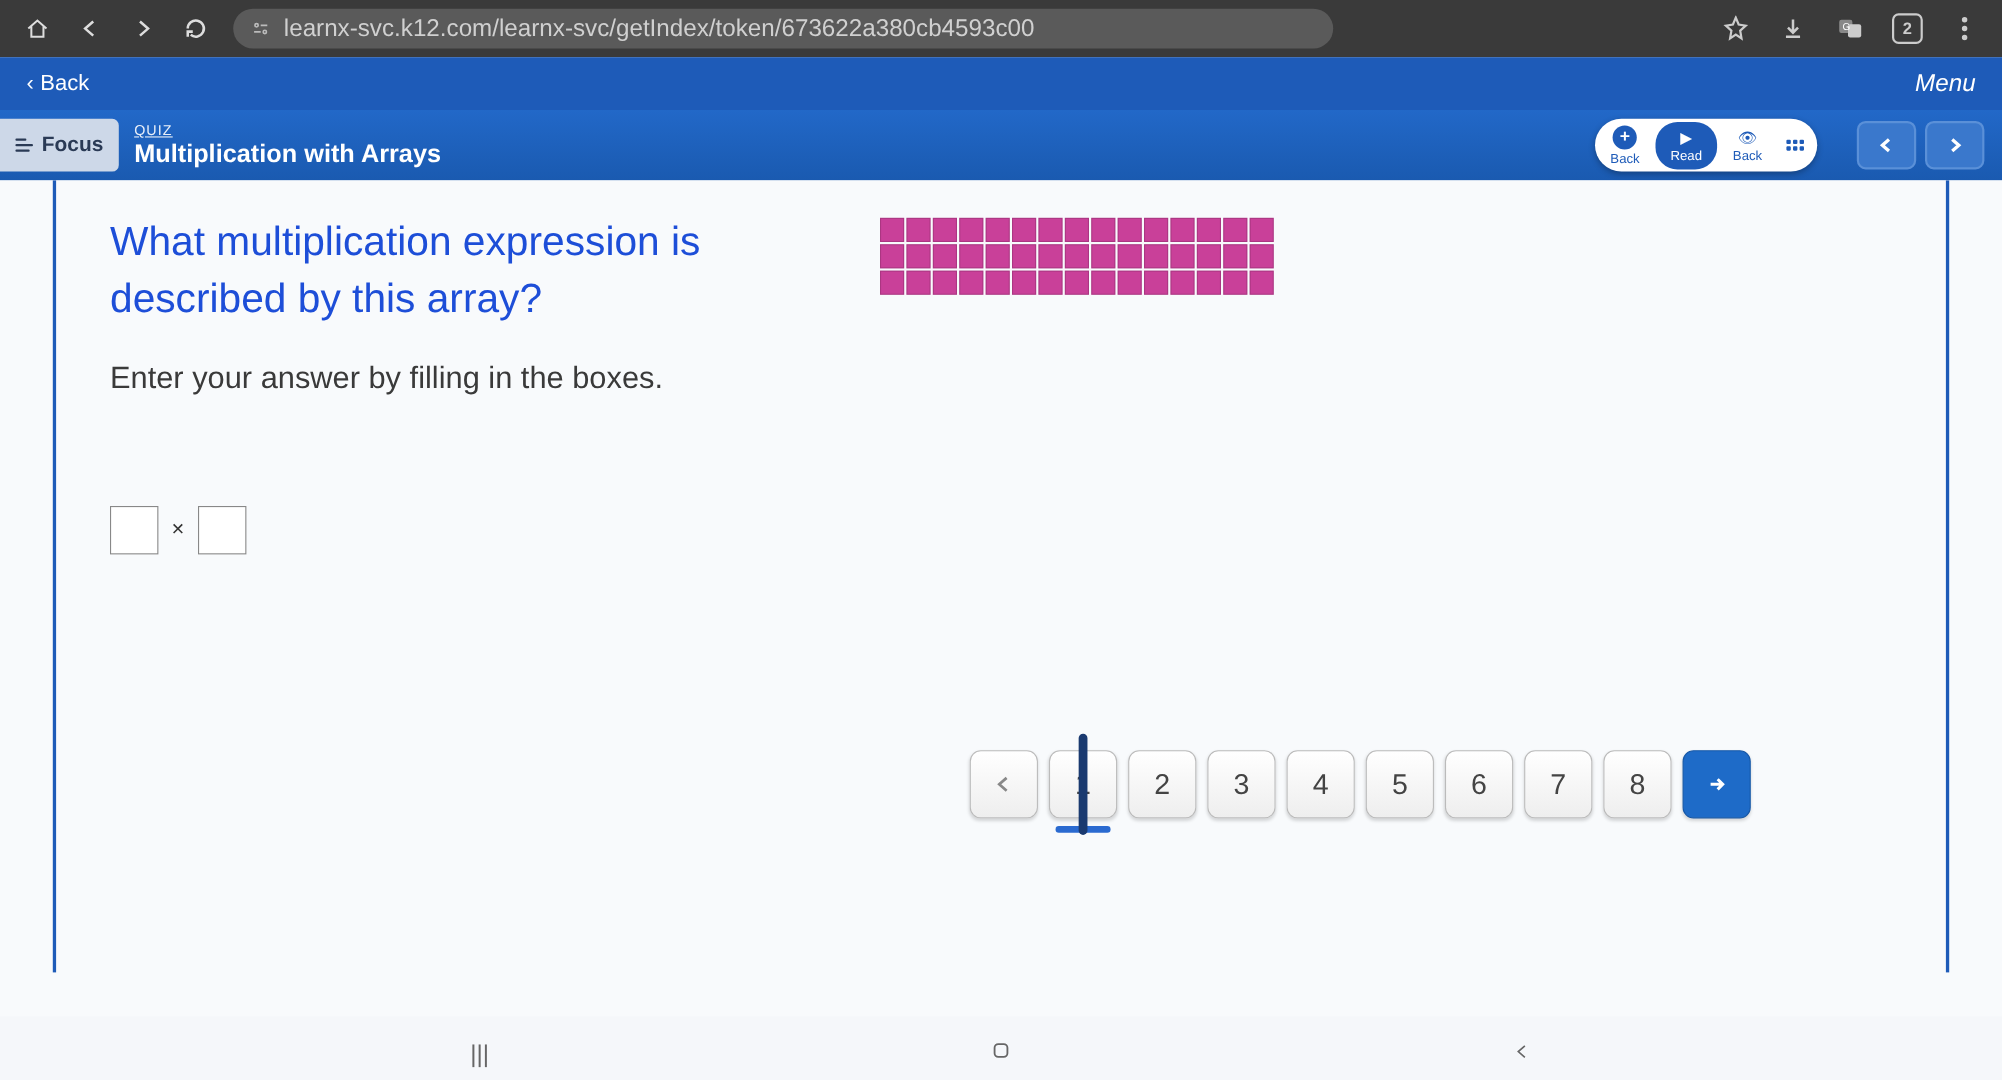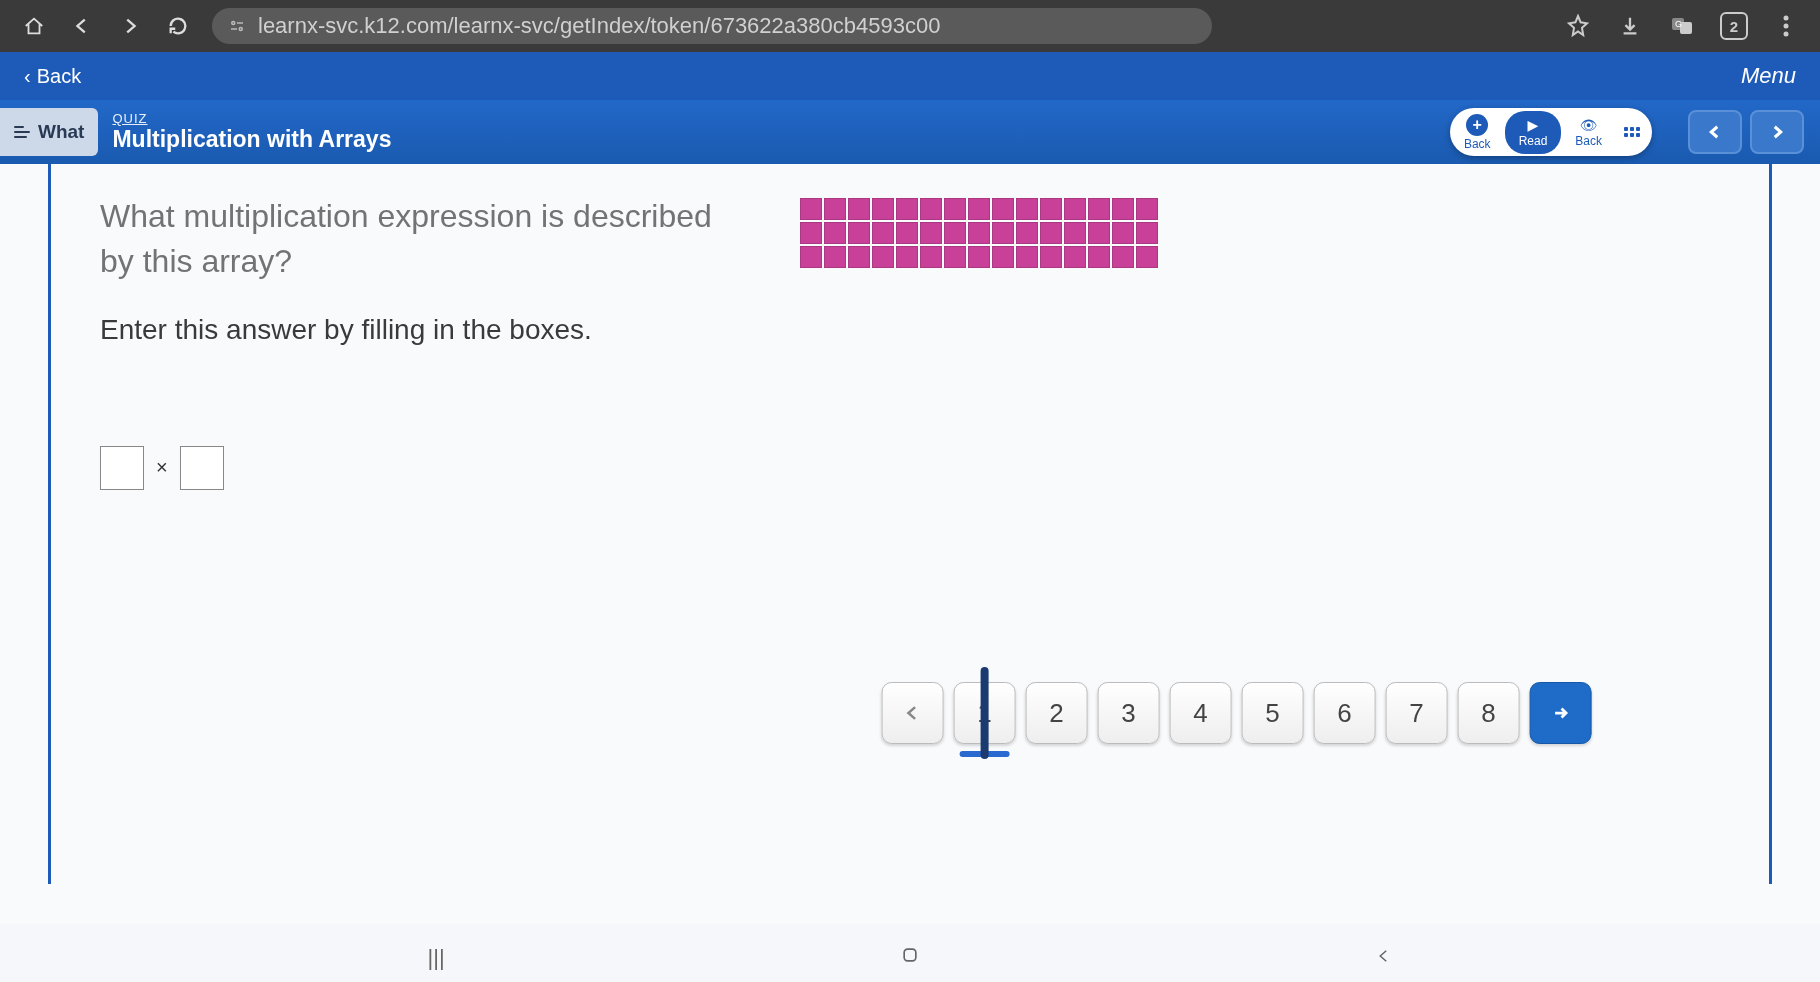--- a/index.html
+++ b/index.html
@@ -38,21 +38,21 @@
 .grid-dots span { width: 4px; height: 4px; background: #1e5bb8; border-radius: 1px; }
 
 .nav-arrows { display: flex; gap: 8px; margin-left: 36px; }
 .nav-arrow-btn { width: 54px; height: 44px; background: #3a78cc; border: 2px solid #5a90d8; border-radius: 8px; display: flex; align-items: center; justify-content: center; color: white; cursor: pointer; }
 
 .content-area { padding: 30px 50px 30px 100px; position: relative; height: 760px; background: #f8fafc; }
 .left-border { position: absolute; left: 48px; top: 0; bottom: 40px; width: 3px; background: #1e5bb8; }
 .right-border { position: absolute; right: 48px; top: 0; bottom: 40px; width: 3px; background: #1e5bb8; }
 
 .question-row { display: flex; gap: 60px; margin-bottom: 30px; }
-.question-text { font-size: 32px; color: #737373; max-width: 640px; line-height: 1.4; }
+.question-text { font-size: 37px; color: #1d4ed8; max-width: 640px; line-height: 1.4; }
 .instruction-text { font-size: 28px; color: #3a3a3a; margin-top: 30px; }
 
 .array-grid { display: grid; grid-template-columns: repeat(15, 22px); grid-template-rows: repeat(3, 22px); gap: 2px; margin-top: 4px; }
 .array-cell { background: #c94099; border: 1px solid rgba(0,0,0,0.15); }
 
 .answer-row { display: flex; align-items: center; gap: 12px; margin-top: 100px; }
 .answer-box { width: 44px; height: 44px; border: 1px solid #888; background: white; }
 .times-sym { font-size: 20px; color: #333; }
 
 .pager { position: absolute; bottom: 180px; left: 50%; transform: translateX(-4%); display: flex; align-items: center; gap: 10px; }
@@ -138,21 +138,21 @@
     <div class="user-name">Menu</div>
   </div>
 
   <div class="sub-header">
     <button class="menu-btn">
       <span class="menu-icon-bars">
           <span></span>
           <span></span>
           <span></span>
         </span>
-      <span>What</span>
+      <span>Focus</span>
     </button>
     <div class="quiz-block">
       <div class="quiz-label">QUIZ</div>
       <div class="quiz-title">Multiplication with Arrays</div>
     </div>
 
     <div class="tool-pill">
       <div class="pill-btn more">
         <span class="pill-icon">+</span>
         <span>Back</span>
@@ -189,21 +189,21 @@
     </div>
   </div>
 
   <div class="content-area">
     <div class="left-border"></div>
     <div class="right-border"></div>
 
     <div class="question-row">
       <div>
         <div class="question-text">What multiplication expression is described by this array?</div>
-        <div class="instruction-text">Enter this answer by filling in the boxes.</div>
+        <div class="instruction-text">Enter your answer by filling in the boxes.</div>
         <div class="answer-row">
           <input class="answer-box" style="">
           <span class="times-sym">×</span>
           <input class="answer-box" style="">
         </div>
       </div>
       <div class="array-grid" id="array-grid">
           <div class="array-cell"></div>
           <div class="array-cell"></div>
           <div class="array-cell"></div>

